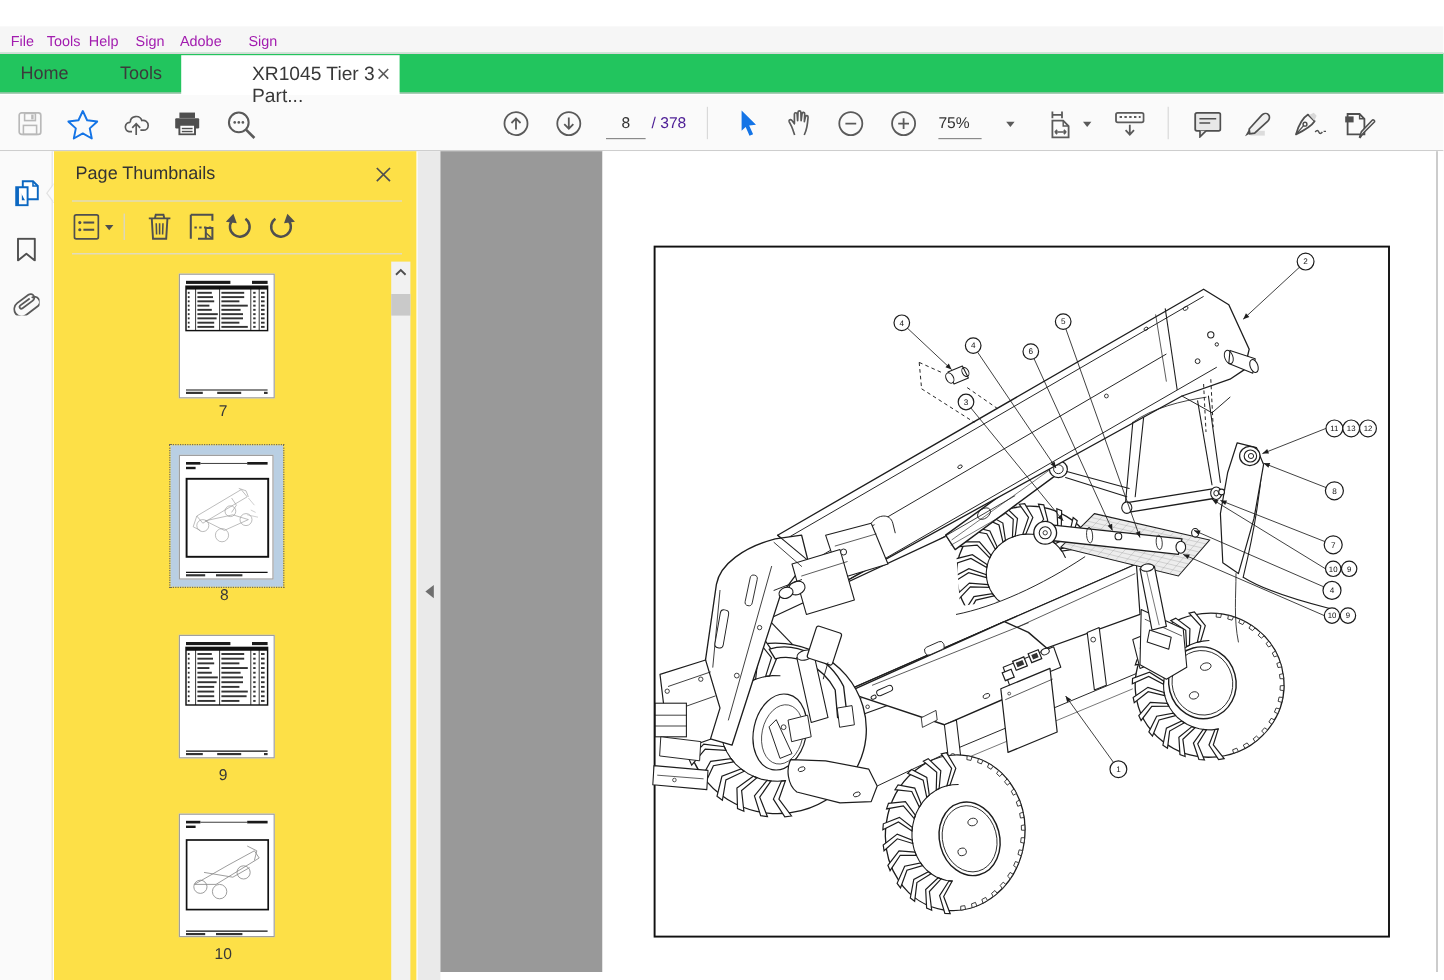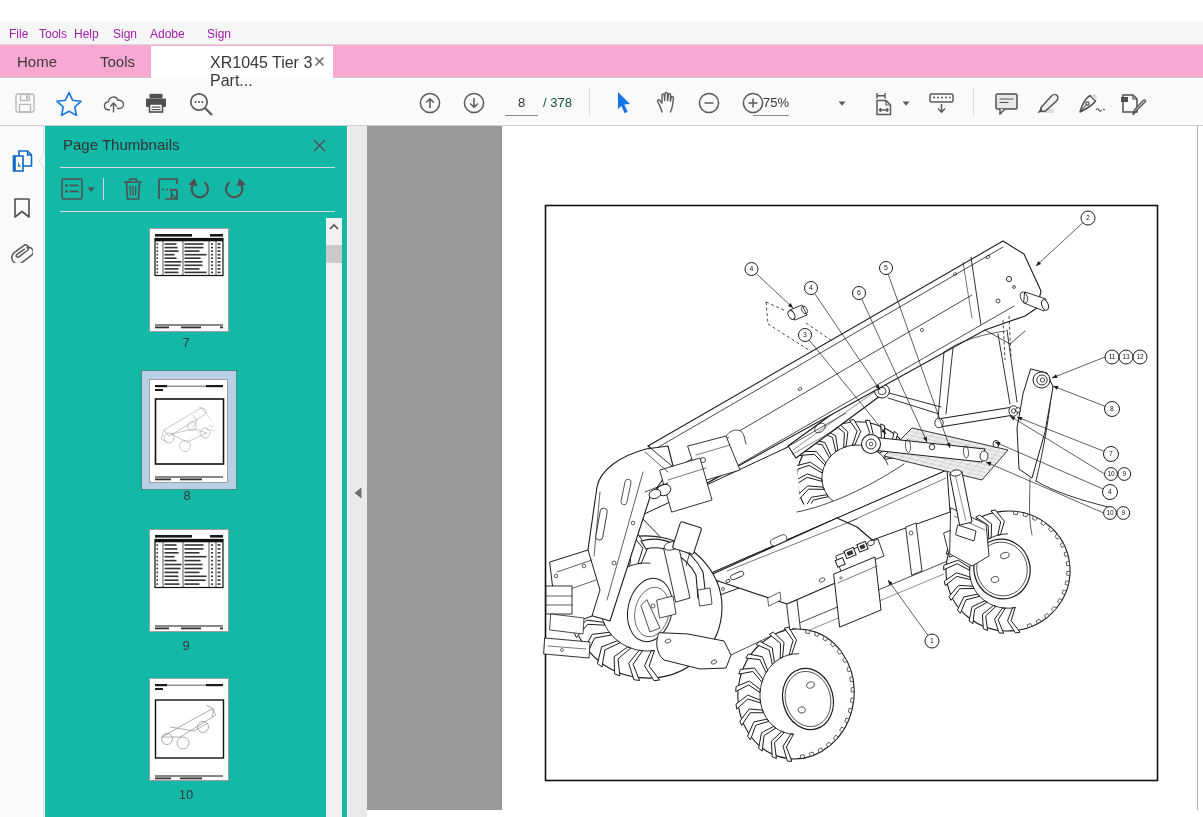--- a/index.html
+++ b/index.html
@@ -5,29 +5,29 @@
 html,body{margin:0;padding:0;width:1203px;height:817px;overflow:hidden;
 font-family:"Liberation Sans",sans-serif;background:#fff;}
 *{box-sizing:border-box;}
 .abs{position:absolute;}
 #app{position:relative;width:1203px;height:817px;}
 
 #titlebar{left:0;top:0;width:1203px;height:22px;background:#ffffff;}
 #titletxt{left:43px;top:4px;font-size:11.5px;color:#1b1b1b;}
 #menubar{left:0;top:22px;width:1203px;height:22px;background:#f6f6f6;font-size:12px;color:#a21caf;padding-left:16px;}
 .mi{position:absolute;top:5px;}
-#tabbar{left:0;top:44px;width:1203px;height:34px;background:#f9a8d4;border-top:1px solid #d8d8d8;border-bottom:1px solid #c6c6c6;}
+#tabbar{left:0;top:44px;width:1203px;height:34px;background:#22c55e;border-top:1px solid #d8d8d8;border-bottom:1px solid #c6c6c6;}
 .tabtxt{position:absolute;top:8px;font-size:15px;color:#3b3b3b;}
 #activetab{left:151px;top:46px;width:182px;height:33px;background:#ffffff;z-index:2;}
 #activetab span{position:absolute;left:27px;top:8px;font-size:16px;color:#383838;margin-left:32px;}
 #toolbar{left:0;top:79px;width:1203px;height:47px;background:#fafafa;border-bottom:1px solid #cecece;}
 .tsep{position:absolute;top:10px;width:1px;height:27px;background:#d9d9d9;}
 
 #sidebar{left:0;top:126px;width:44px;height:691px;background:#fafafa;border-right:1px solid #e2e2e2;}
-#panel{left:45px;top:126px;width:302px;height:691px;background:#14b8a6;}
+#panel{left:45px;top:126px;width:302px;height:691px;background:#fde047;}
 #paneltitle{left:18px;top:10px;font-size:15px;color:#333;}
 .rule{position:absolute;left:15px;width:275px;height:1px;background:#dadada;}
 #gutter{left:348px;top:126px;width:19px;height:691px;background:#eaeaea;}
 #docarea{left:367px;top:126px;width:836px;height:684px;background:#fdfdfd;}
 #graybg{left:0px;top:0px;width:135px;height:684px;background:#999999;}
 #pageedge{left:830px;top:0;width:1px;height:684px;background:#ababab;z-index:5;}
 
 .thumbpage{position:absolute;background:#fff;border:1px solid #9f9f9f;}
 .thumbnum{position:absolute;font-size:13px;color:#383838;text-align:center;width:40px;}
 #sel8{left:97px;top:245px;width:94px;height:118px;background:#b9cfe3;outline:1px dotted #716a58;}
@@ -88,37 +88,37 @@
       </svg>
       <svg class="ic" style="left:419px;top:13px" width="22" height="22" viewBox="0 0 22 22">
         <circle cx="11" cy="11" r="9.6" fill="none" stroke="#5a5a5a" stroke-width="1.5"></circle>
         <path d="M11 16 L11 7 M7.2 10.5 L11 6.7 L14.8 10.5" fill="none" stroke="#5a5a5a" stroke-width="1.5"></path>
       </svg>
       <svg class="ic" style="left:463px;top:13px" width="22" height="22" viewBox="0 0 22 22">
         <circle cx="11" cy="11" r="9.6" fill="none" stroke="#5a5a5a" stroke-width="1.5"></circle>
         <path d="M11 6 L11 15 M7.2 11.5 L11 15.3 L14.8 11.5" fill="none" stroke="#5a5a5a" stroke-width="1.5"></path>
       </svg>
       <span class="abs" style="left:505px;top:16px;width:33px;text-align:center;font-size:13px;color:#333;border-bottom:1px solid #8a8a8a;padding-bottom:5px;">8</span>
-      <span class="abs" style="left:543px;top:16px;font-size:13px;color:#14532d;">/ 378</span>
+      <span class="abs" style="left:543px;top:16px;font-size:13px;color:#4c1d95;">/ 378</span>
       <div class="tsep" style="left:589px"></div>
       <svg class="ic" style="left:615px;top:12px" width="18" height="24" viewBox="0 0 18 24">
         <path d="M3 1 L15 13 L9.3 13.6 L12.6 20.8 L9.6 22.2 L6.4 14.9 L3 18 Z" fill="#1474e6"></path>
       </svg>
       <svg class="ic" style="left:655px;top:12px" width="22" height="24" viewBox="0 0 22 24">
         <path d="M7.2 21.5 L5.5 16.5 C4.5 13.5 3 11.5 2.6 10.3 C2.2 9 3.8 8.2 4.8 9.3 L7 12.2 L7 4.1 C7 2.6 9.2 2.5 9.3 4.1 L9.7 9.5 L10 2.6 C10.1 1 12.3 1 12.4 2.6 L12.6 9.6 L13.4 3.6 C13.6 2.1 15.7 2.3 15.6 3.9 L15.3 10.3 L16.2 6.3 C16.6 4.9 18.5 5.2 18.4 6.7 C18.2 9.2 17.8 12.6 17.4 14.8 C17 17 16.2 19.3 15.2 21.5" fill="none" stroke="#5a5a5a" stroke-width="1.4" stroke-linejoin="round"></path>
       </svg>
       <svg class="ic" style="left:698px;top:13px" width="22" height="22" viewBox="0 0 22 22">
         <circle cx="11" cy="11" r="9.6" fill="none" stroke="#5a5a5a" stroke-width="1.5"></circle>
         <path d="M6.5 11 L15.5 11" stroke="#5a5a5a" stroke-width="1.5"></path>
       </svg>
       <svg class="ic" style="left:742px;top:13px" width="22" height="22" viewBox="0 0 22 22">
         <circle cx="11" cy="11" r="9.6" fill="none" stroke="#5a5a5a" stroke-width="1.5"></circle>
         <path d="M6.5 11 L15.5 11 M11 6.5 L11 15.5" stroke="#5a5a5a" stroke-width="1.5"></path>
       </svg>
-      <span class="abs" style="left:753px;top:16px;width:36px;text-align:right;font-size:13px;color:#333;border-bottom:1px solid #8a8a8a;padding-bottom:5px;">75%</span>
+      <span class="abs" style="left:782px;top:16px;width:36px;text-align:left;font-size:13px;color:#333;border-bottom:1px solid #8a8a8a;padding-bottom:5px;">75%</span>
       <svg class="ic" style="left:837px;top:21px" width="10" height="7" viewBox="0 0 10 7">
         <path d="M1.5 1.5 L8.5 1.5 L5 5.8 Z" fill="#5a5a5a"></path>
       </svg>
       <svg class="ic" style="left:875px;top:13px" width="24" height="24" viewBox="0 0 24 24">
         <path d="M2 6.5 L2 1 M2 3.8 L10 3.8 M10 6.5 L10 1" fill="none" stroke="#5a5a5a" stroke-width="1.5"></path>
         <path d="M2 8.5 L2 22.5 L15.5 22.5 L15.5 13 L11 8.5 Z" fill="none" stroke="#5a5a5a" stroke-width="1.5"></path>
         <path d="M11 8.5 L11 13 L15.5 13" fill="none" stroke="#5a5a5a" stroke-width="1.2"></path>
         <path d="M4 18 L13.5 18 M4 18 L6 16.2 M4 18 L6 19.8 M13.5 18 L11.5 16.2 M13.5 18 L11.5 19.8" stroke="#5a5a5a" stroke-width="1.3" fill="none"></path>
       </svg>
       <svg class="ic" style="left:901px;top:21px" width="10" height="7" viewBox="0 0 10 7">

